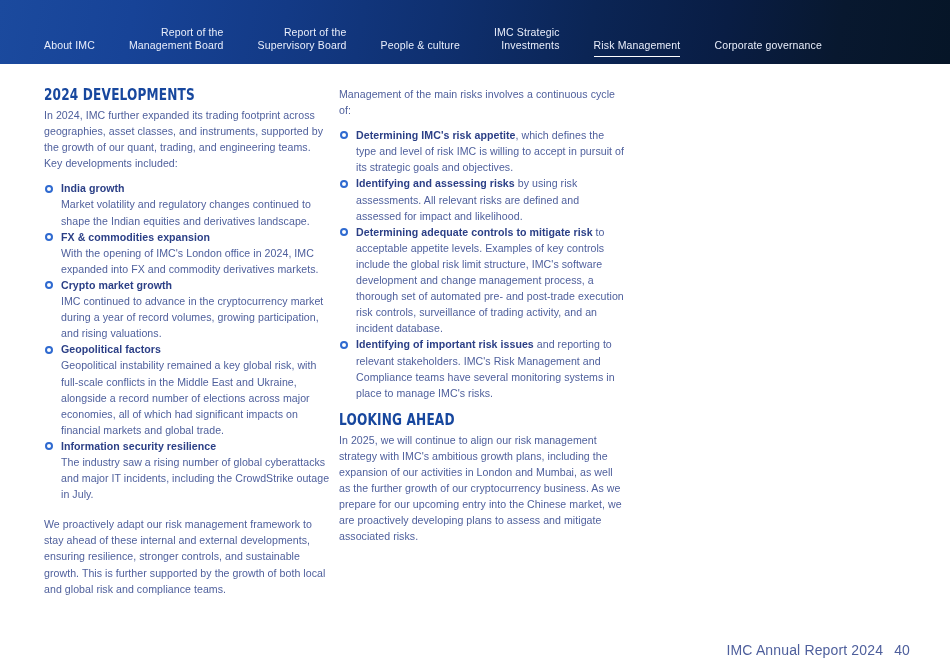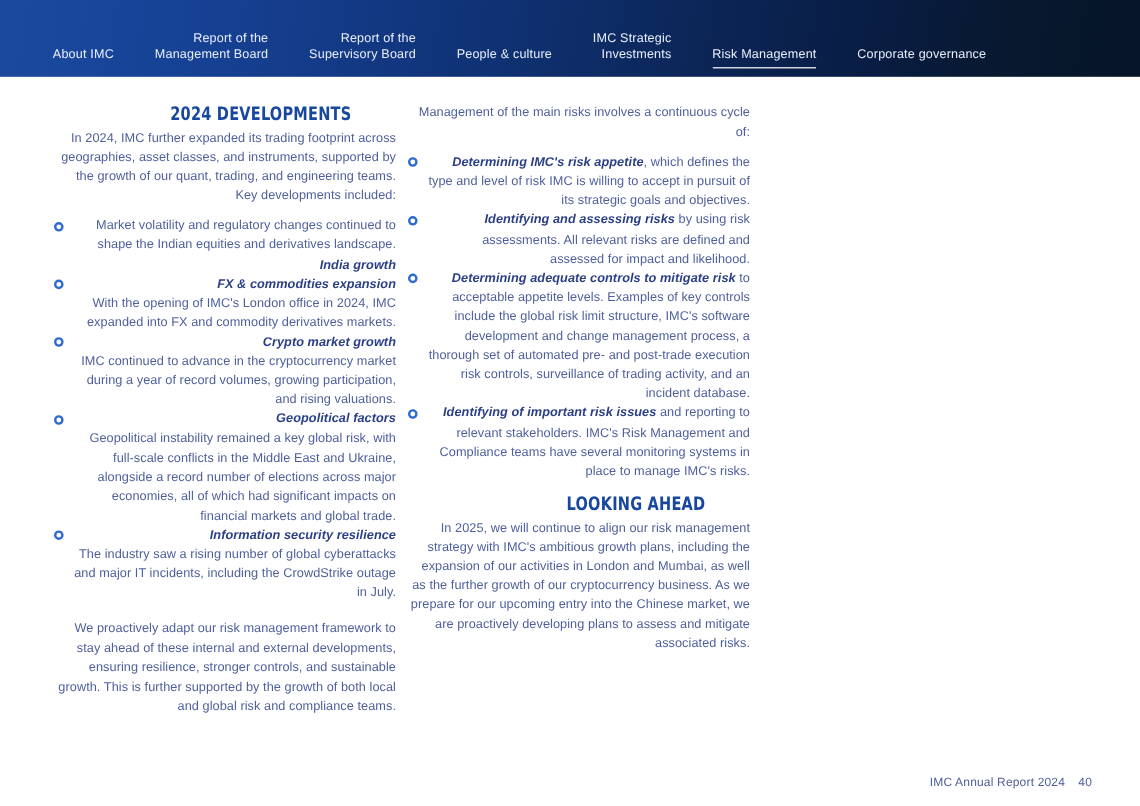--- a/index.html
+++ b/index.html
@@ -57,21 +57,20 @@
     height: 1.4px;
     background: #ffffff;
   }
 
   
   .page {
     position: relative;
     width: 950px;
     height: 608px;
     padding: 22px 40px 0 44px;
-    text-align: right;
   }
 
   .columns {
     display: flex;
     align-items: flex-start;
     gap: 0;
   }
   .col {
     width: 286px;
   }
@@ -118,38 +117,37 @@
     top: 4.2px;
     width: 8px;
     height: 8px;
     border-radius: 50%;
     border: 2.1px solid #2f6ad0;
     background: #ffffff;
   }
   .bullet-title {
     font-weight: 700;
     color: #2b3f86;
-    font-style: italic;
   }
   .bullet-text {
     display: block;
   }
 
   .gap-top { margin-top: 10px; }
 
   
   .footer {
     position: absolute;
     right: 40px;
     bottom: 14px;
     display: flex;
     align-items: baseline;
     gap: 11px;
     color: #4e5f9c;
-    font-size: 10px;
+    font-size: 14px;
     letter-spacing: .15px;
   }
 </style>
 </head>
 <body>
 
 <header class="site-header">
   <nav class="nav">
     <div class="nav-item">About IMC</div>
     <div class="nav-item">Report of the
@@ -170,22 +168,22 @@
     <section class="col col-left">
 
       <h2 class="section-title">2024 DEVELOPMENTS</h2>
 
       <p class="body">In 2024, IMC further expanded its trading footprint across geographies, asset classes, and instruments, supported by the growth of our quant, trading, and engineering teams. Key developments included:</p>
 
       <ul class="bullets">
 
         <li>
           <span class="marker"></span>
+          <span class="bullet-text"><span class="bullet-title">India growth</span></span>
           <span class="bullet-text bullet-body">Market volatility and regulatory changes continued to shape the Indian equities and derivatives landscape.</span>
-          <span class="bullet-text"><span class="bullet-title">India growth</span></span>
         </li>
 
         <li>
           <span class="marker"></span>
           <span class="bullet-text"><span class="bullet-title">FX &amp; commodities expansion</span></span>
           <span class="bullet-text bullet-body">With the opening of IMC's London office in 2024, IMC expanded into FX and commodity derivatives markets.</span>
         </li>
 
         <li>
           <span class="marker"></span>

